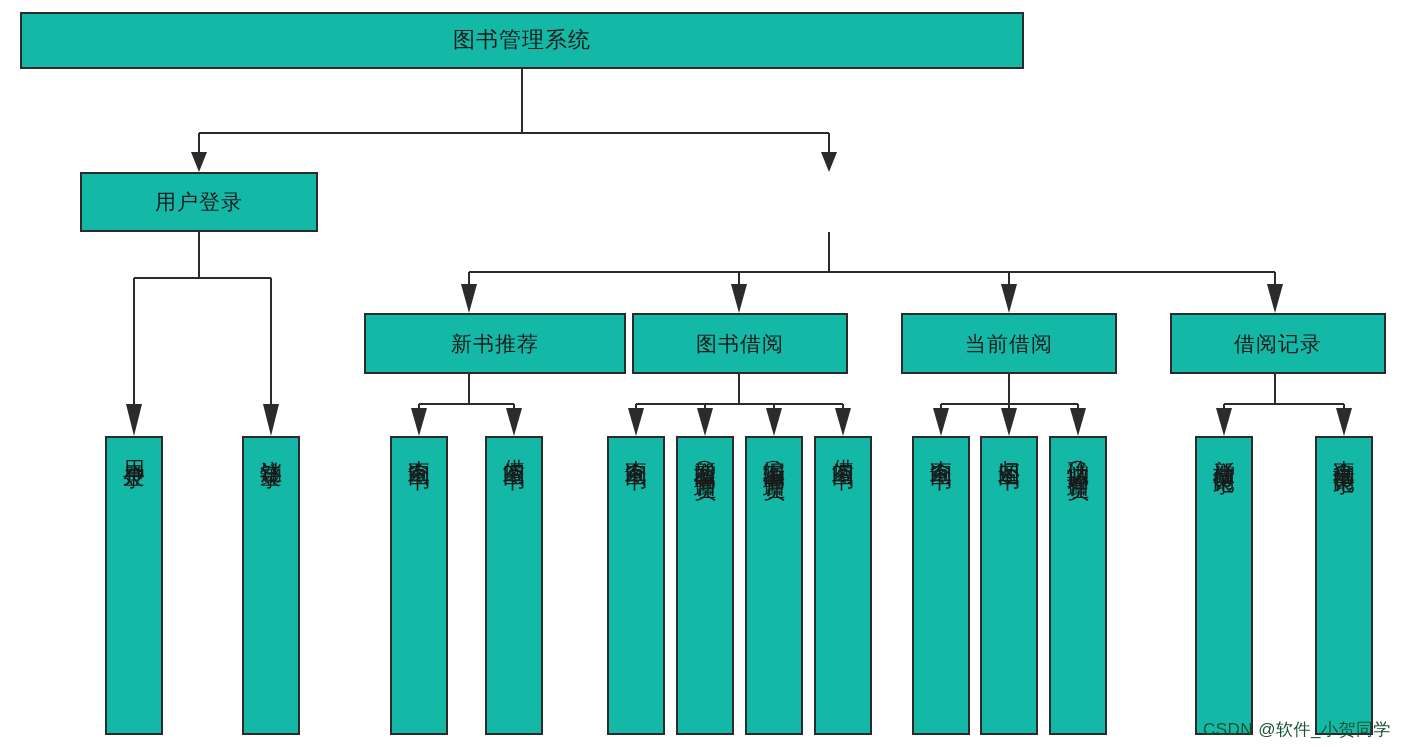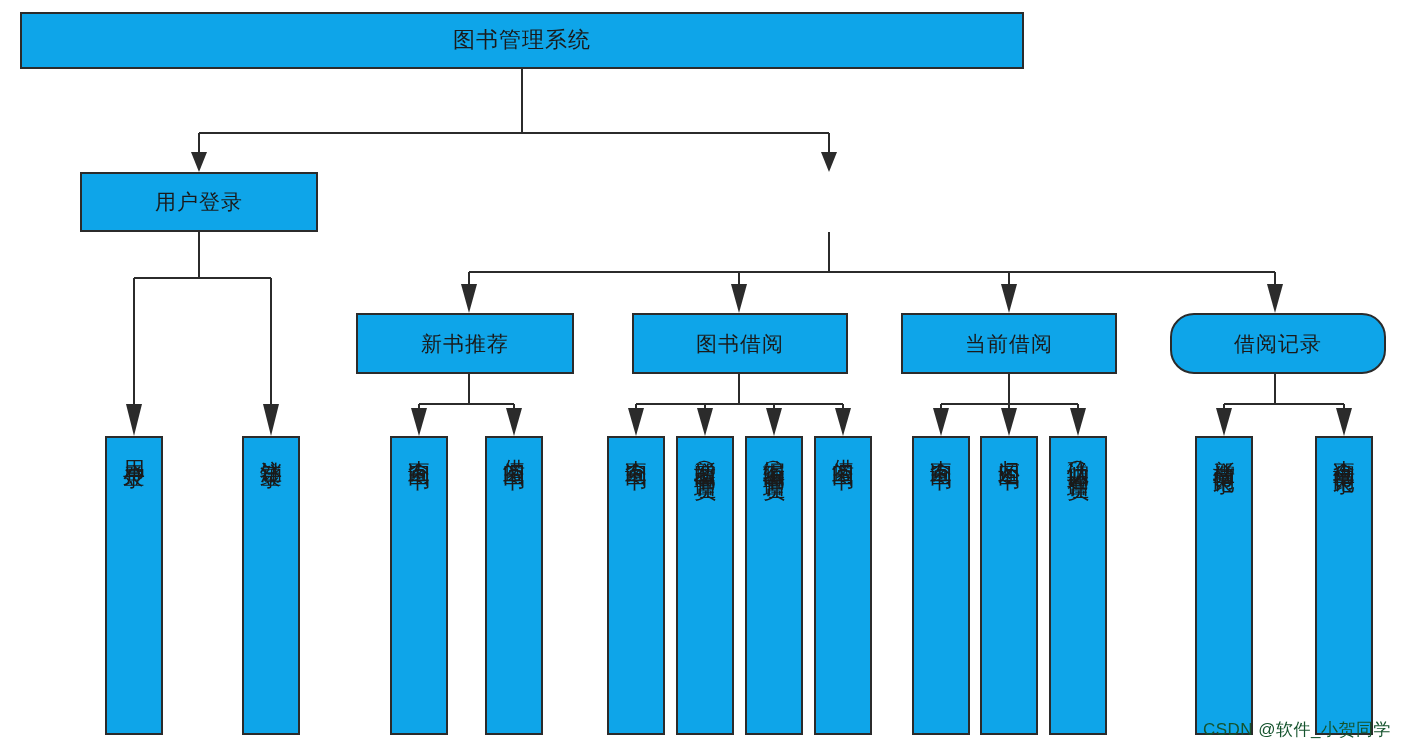--- a/index.html
+++ b/index.html
@@ -33,21 +33,21 @@
     fill: none;
     shape-rendering: crispEdges;
   }
   #edges polygon.arrow {
     fill: #2b2b2b;
     stroke: none;
   }
   
   .node {
     position: absolute;
-    background: #0ea5e9;
+    background: #14b8a6;
     border: 2.6px solid #2b2b2b;
     display: flex;
     align-items: center;
     justify-content: center;
     color: #1a1a1a;
     z-index: 2;
   }
   .node.horiz {
     font-size: 21px;
     letter-spacing: 1px;
@@ -155,33 +155,33 @@
 
   <div class="node horiz root" style="left:20px; top:12px; width:1004px; height:57px;">
     <span>图书管理系统</span>
   </div>
 
   <div class="node horiz" style="left:80px; top:172px; width:238px; height:60px;">
     <span>用户登录</span>
   </div>
 
 
-  <div class="node horiz" style="left:356px; top:313px; width:218px; height:61px;">
+  <div class="node horiz" style="left:364px; top:313px; width:262px; height:61px;">
     <span>新书推荐</span>
   </div>
 
   <div class="node horiz" style="left:901px; top:313px; width:216px; height:61px;">
     <span>当前借阅</span>
   </div>
 
   <div class="node horiz" style="left:632px; top:313px; width:216px; height:61px;">
     <span>图书借阅</span>
   </div>
 
-  <div class="node horiz" style="left:1170px; top:313px; width:216px; height:61px;border-radius:24px;">
+  <div class="node horiz" style="left:1170px; top:313px; width:216px; height:61px;">
     <span>借阅记录</span>
   </div>
 
   <div class="node leaf" style="left:105px; top:436px; width:58px; height:299px;">
     <span class="vtext">用户登录</span>
   </div>
   <div class="node leaf" style="left:242px; top:436px; width:58px; height:299px;">
     <span class="vtext">注销登录</span>
   </div>
 

